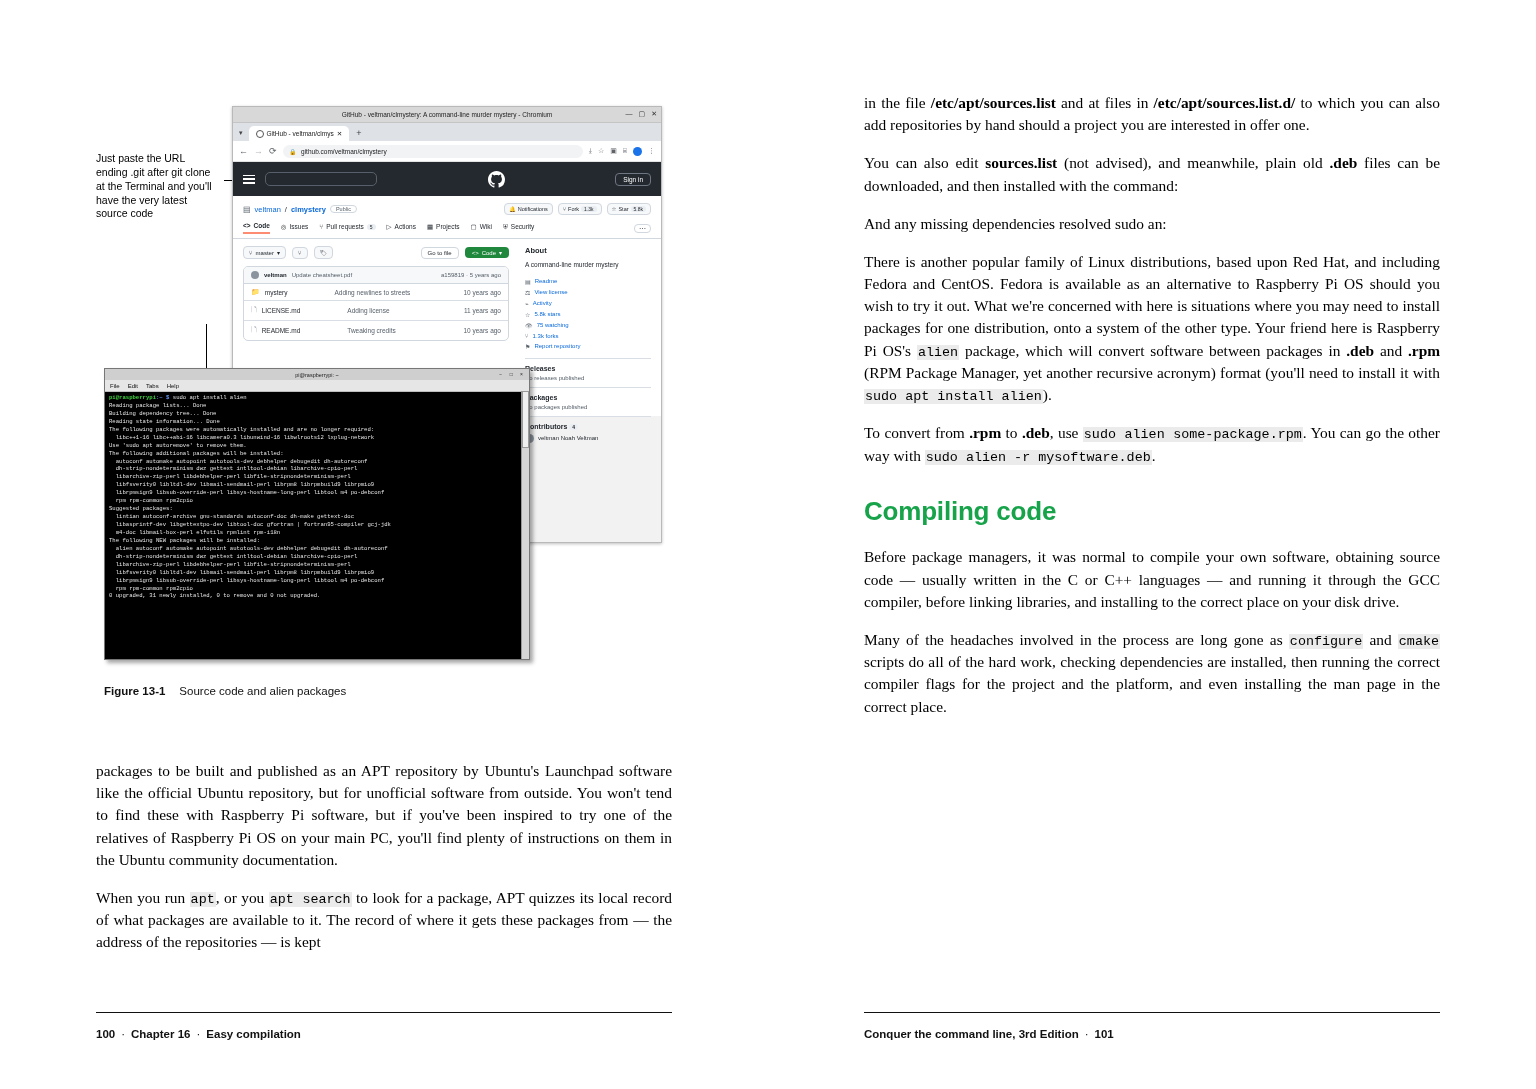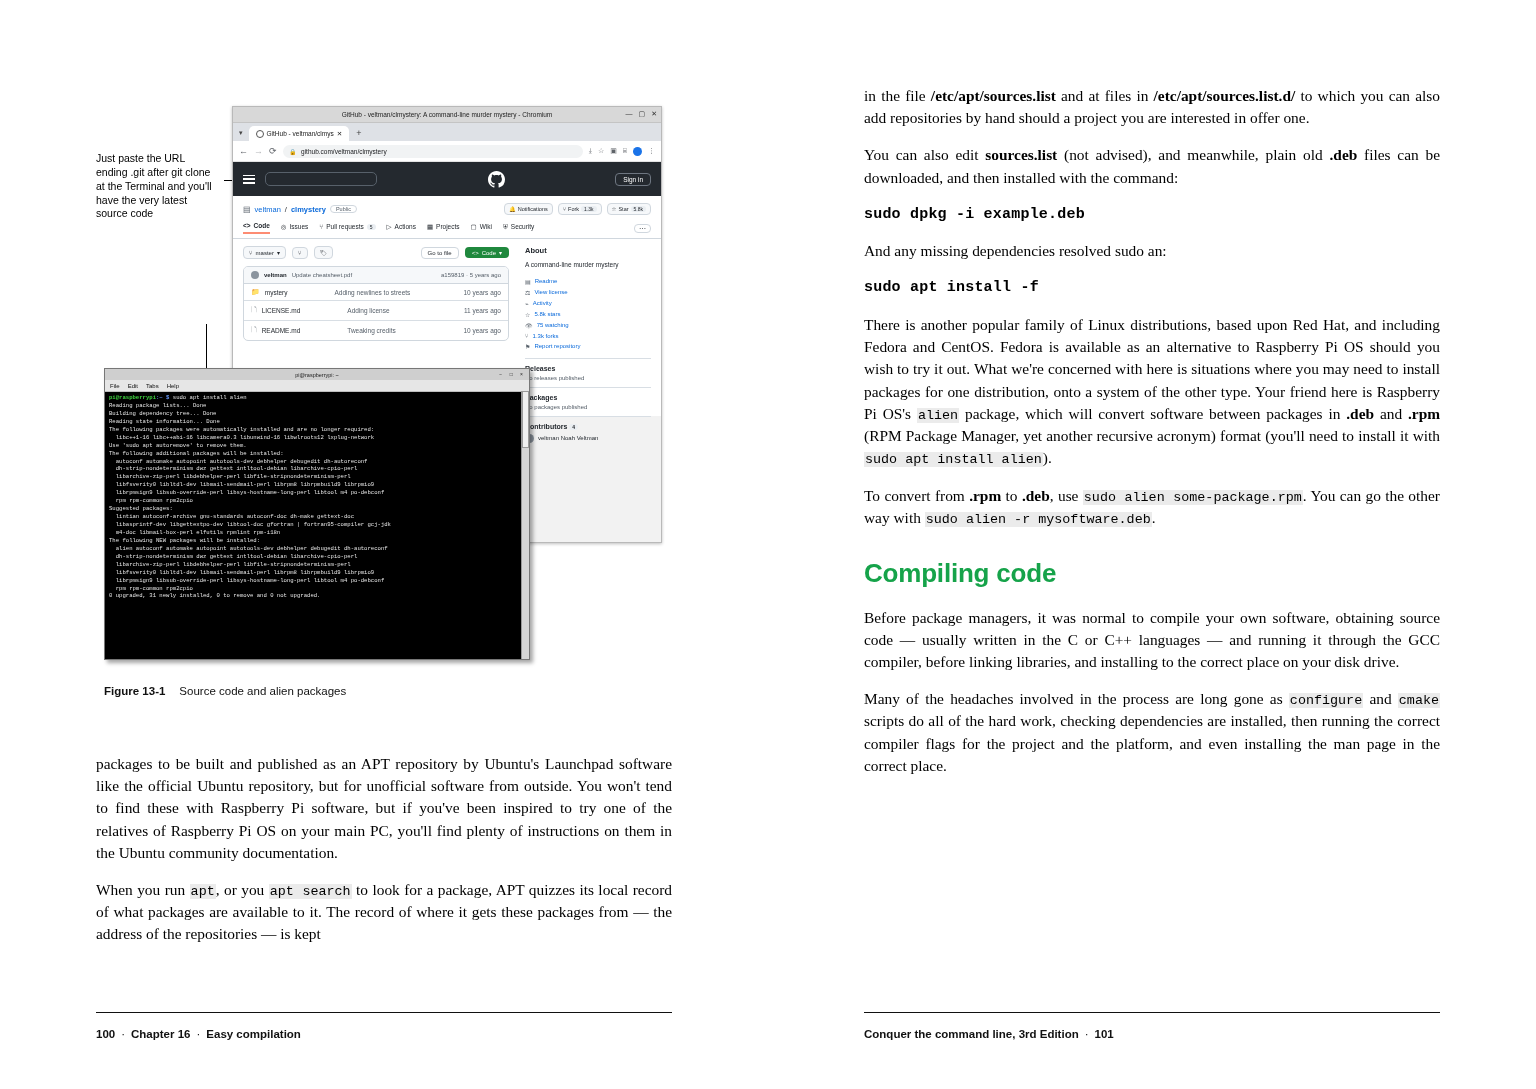--- a/index.html
+++ b/index.html
@@ -406,21 +406,21 @@
 
   
   .col {
     position: absolute;
     width: 576px;
     font-size: 15.4px;
     line-height: 1.44;
     text-align: justify;
     hyphens: auto;
   }
-  .col p { margin: 9px 0 15px 0; }
+  .col p { margin: 16px 0 15px 0; }
   .col p:last-child { margin-bottom: 0; }
   .left-col { left: 96px; top: 744px; }
   .right-col { left: 96px; top: 76px; width: 576px; }
 
   code, .mono {
     font-family: "Liberation Mono", monospace;
     font-size: 13.4px;
     background: #ebebeb;
     padding: 0 1px;
   }
@@ -738,25 +738,23 @@
     </div>
   </div>
 
   <div class="page page-right">
     <div class="col right-col">
 
       <p><span>in the file </span><b>/etc/apt/sources.list</b><span> and at files in </span><b>/etc/apt/sources.list.d/</b><span> to which you can also add repositories by hand should a project you are interested in offer one.</span></p>
 
       <p><span>You can also edit </span><b>sources.list</b><span> (not advised), and meanwhile, plain old </span><b>.deb</b><span> files can be downloaded, and then installed with the command:</span></p>
 
-      <p class="codeblock">sudo dpkg -i example.deb</p>
 
       <p>And any missing dependencies resolved sudo an:</p>
 
-      <p class="codeblock">sudo apt install -f</p>
 
       <p><span>There is another popular family of Linux distributions, based upon Red Hat, and including Fedora and CentOS. Fedora is available as an alternative to Raspberry Pi OS should you wish to try it out. What we're concerned with here is situations where you may need to install packages for one distribution, onto a system of the other type. Your friend here is Raspberry Pi OS's </span><code>alien</code><span> package, which will convert software between packages in </span><b>.deb</b><span> and </span><b>.rpm</b><span> (RPM Package Manager, yet another recursive acronym) format (you'll need to install it with </span><code>sudo apt install alien</code><span>).</span></p>
 
       <p><span>To convert from </span><b>.rpm</b><span> to </span><b>.deb</b><span>, use </span><code>sudo alien some-package.rpm</code><span>. You can go the other way with </span><code>sudo alien -r mysoftware.deb</code><span>.</span></p>
 
       <h2 class="section">Compiling code</h2>
 
       <p>Before package managers, it was normal to compile your own software, obtaining source code — usually written in the C or C++ languages — and running it through the GCC compiler, before linking libraries, and installing to the correct place on your disk drive.</p>
 
       <p><span>Many of the headaches involved in the process are long gone as </span><code>configure</code><span> and </span><code>cmake</code><span> scripts do all of the hard work, checking dependencies are installed, then running the correct compiler flags for the project and the platform, and even installing the man page in the correct place.</span></p>

